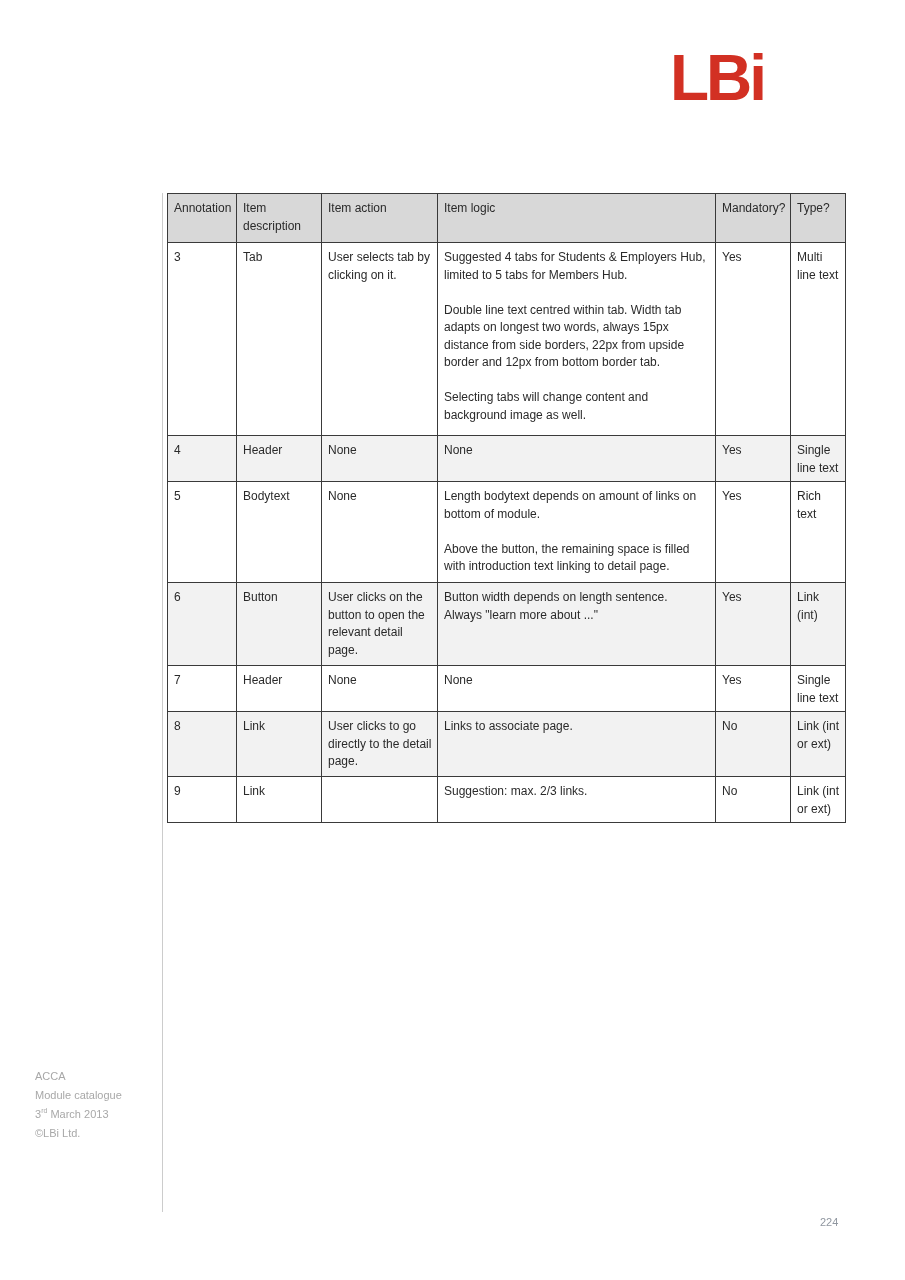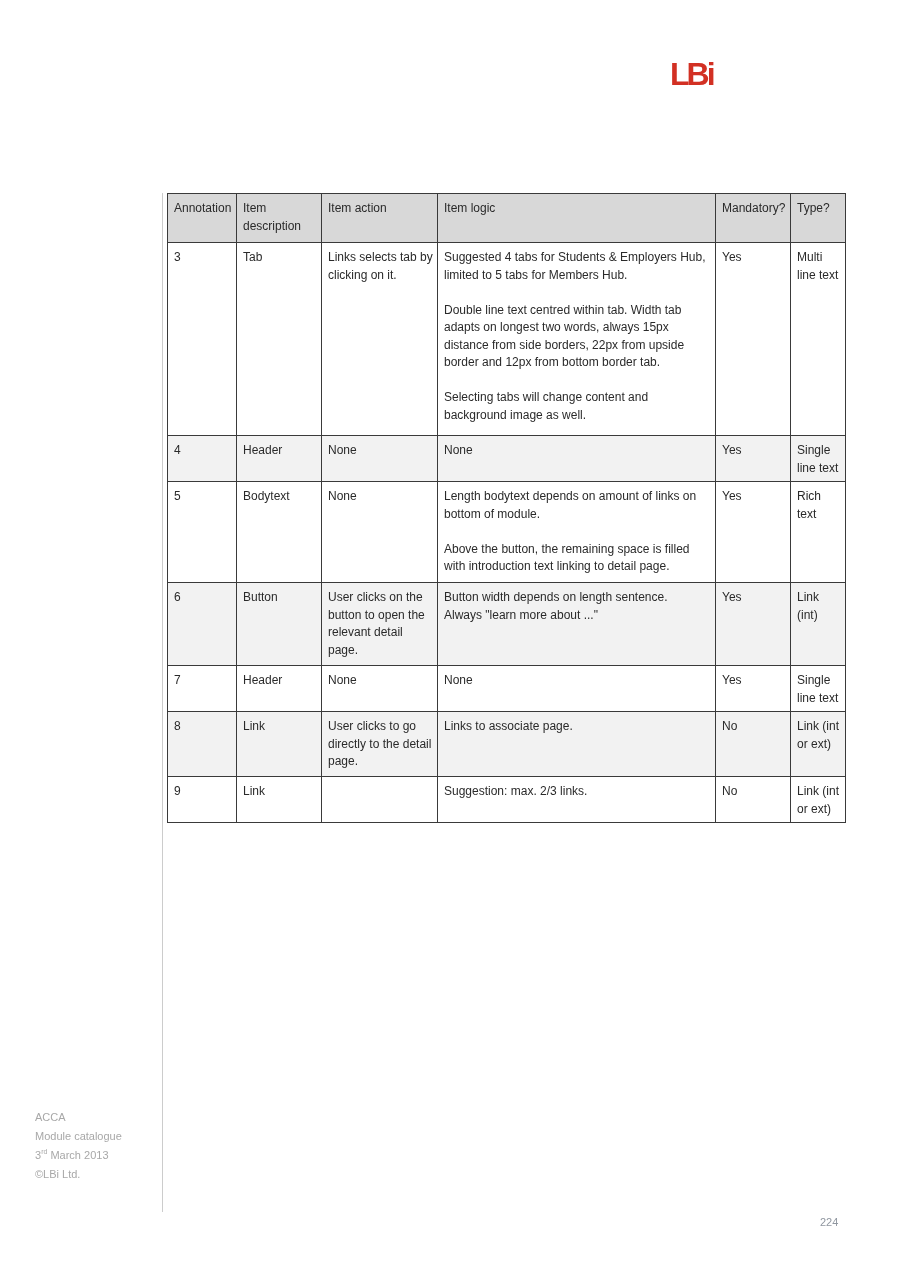--- a/index.html
+++ b/index.html
@@ -16,22 +16,22 @@
   .page{
     position:relative;
     width:905px;height:1280px;
     background:#ffffff;
     font-family:"Liberation Sans","DejaVu Sans",sans-serif;
     color:var(--text);
     overflow:hidden;
   }
   .logo{
     position:absolute;left:670px;top:46px;
-    font-size:32px;font-weight:bold;letter-spacing:-3px;
-    color:var(--brand);line-height:1;margin-top:12px;
+    font-size:64px;font-weight:bold;letter-spacing:-3px;
+    color:var(--brand);line-height:1;
   }
   .margin-rule{
     position:absolute;left:162px;top:193px;
     width:1px;height:1019px;background:var(--rule);
   }
   table.spec{
     position:absolute;left:167px;top:193px;
     width:678px;border-collapse:collapse;table-layout:fixed;
     font-size:12px;line-height:17.5px;color:var(--text);
   }
@@ -54,21 +54,21 @@
   table.spec thead th{background:var(--header-bg);margin-top:6px;}
   table.spec tbody tr:nth-child(even){background:var(--stripe-bg);}
   table.spec tbody tr:nth-child(1){height:193px;}
   table.spec tbody tr:nth-child(2){height:46px;}
   table.spec tbody tr:nth-child(3){height:101px;}
   table.spec tbody tr:nth-child(4){height:83px;}
   table.spec tbody tr:nth-child(5){height:46px;}
   table.spec tbody tr:nth-child(6){height:65px;}
   table.spec tbody tr:nth-child(7){height:46px;}
   .footer{
-    position:absolute;left:35px;top:1108px;
+    position:absolute;left:35px;top:1067px;
     font-size:11px;line-height:19px;color:var(--muted);
   }
   .footer .copyright{display:block;margin-top:0;}
   .footer sup{font-size:7px;vertical-align:super;line-height:0;}
   .footer div{display:block;}
   .page-number{
     position:absolute;left:820px;top:1216px;
     font-size:11px;color:var(--pageno);
   }
 </style>
@@ -98,21 +98,21 @@
         <th>Item action</th>
         <th>Item logic</th>
         <th>Mandatory?</th>
         <th>Type?</th>
       </tr>
     </thead>
     <tbody>
       <tr>
         <td>3</td>
         <td>Tab</td>
-        <td>Links selects tab by
+        <td>User selects tab by
 clicking on it.</td>
         <td>Suggested 4 tabs for Students &amp; Employers Hub, limited to 5 tabs for Members Hub.
 
 Double line text centred within tab. Width tab adapts on longest two words, always 15px distance from side borders, 22px from upside border and 12px from bottom border tab.
 
 Selecting tabs will change content and background image as well.</td>
         <td>Yes</td>
         <td>Multi
 line text</td>
       </tr>

